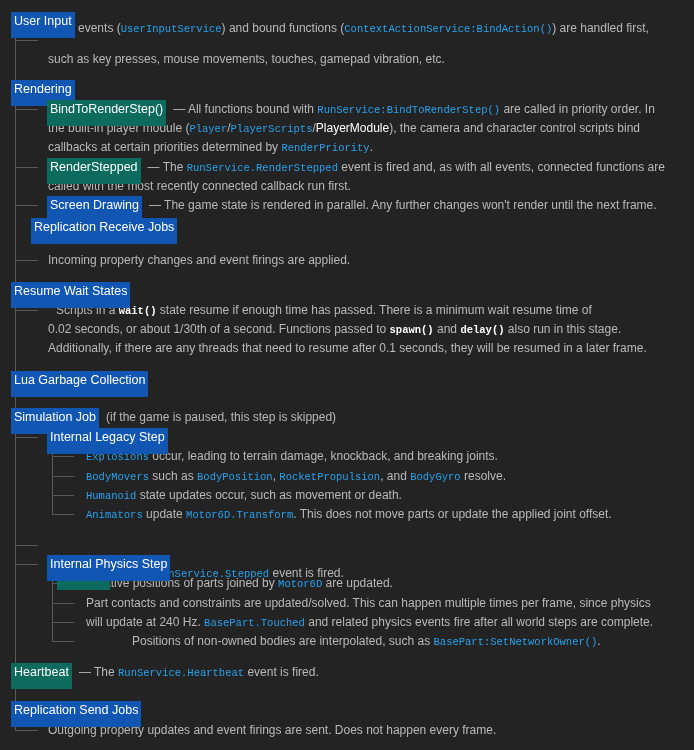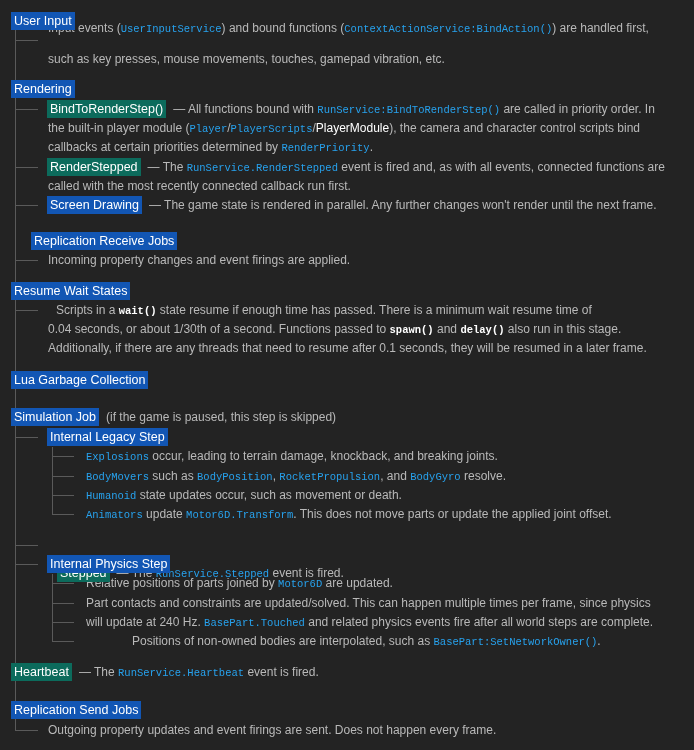--- a/index.html
+++ b/index.html
@@ -1,21 +1,21 @@
 <!DOCTYPE html>
 <html><head>
 <meta charset="utf-8">
 <style>
   html, body { margin:0; padding:0; }
   body {
     width:694px; height:750px; background:#232323; position:relative; overflow:hidden;
     font-family:"Liberation Sans", "DejaVu Sans", sans-serif; font-size:12px; color:#b9b9b9;
   }
   .row { position:absolute; white-space:nowrap; height:18px; line-height:18px; }
-  .lbl { display:inline-block; padding:0 3px; height:18px; line-height:18px; color:#ffffff; font-size:12.5px; position:relative; z-index:2; }
+  .lbl { display:inline-block; padding:0 3px; height:26px; line-height:18px; color:#ffffff; font-size:12.5px; position:relative; z-index:2; }
   .blue { background:#1256b4; }
   .green { background:#0c6b5c; }
   .gap { margin-left:7px; }
   .code { font-family:"Liberation Mono", "DejaVu Sans Mono", monospace; font-size:10.5px; color:#27a2ee; }
   .codew { font-family:"Liberation Mono", "DejaVu Sans Mono", monospace; font-size:10.5px; color:#ffffff; font-weight:bold; }
   .white { color:#ffffff; }
   .vl { position:absolute; width:1px; background:#5a5a5a; z-index:1; }
   .hl { position:absolute; height:1px; background:#5a5a5a; z-index:1; }
 </style>
 </head>
@@ -70,35 +70,35 @@
 <div class="row" style="left:47px; top:158px;">
   <span class="lbl green">RenderStepped</span><span class="gap">— The </span><span class="code">RunService.RenderStepped</span><span> event is fired and, as with all events, connected functions are</span>
 </div>
 <div class="row" style="left:48px; top:177px;">
   <span>called with the most recently connected callback run first.</span>
 </div>
 <div class="row" style="left:47px; top:196px;">
   <span class="lbl blue">Screen Drawing</span><span class="gap">— The game state is rendered in parallel. Any further changes won't render until the next frame.</span>
 </div>
 
-<div class="row" style="left:11px; top:232px;padding-left:20px;">
+<div class="row" style="left:11px; top:218px;padding-left:20px;">
   <span class="lbl blue">Replication Receive Jobs</span>
 </div>
 <div class="row" style="left:48px; top:251px;">
   <span>Incoming property changes and event firings are applied.</span>
 </div>
 
 <div class="row" style="left:11px; top:282px;">
   <span class="lbl blue">Resume Wait States</span>
 </div>
 <div class="row" style="left:56px; top:301px;">
   <span>Scripts in a </span><span class="codew">wait()</span><span> state resume if enough time has passed. There is a minimum wait resume time of</span>
 </div>
 <div class="row" style="left:48px; top:320px;">
-  <span>0.04 seconds, or about 1/30th of a second. Functions passed to </span><span class="codew">spawn()</span><span> and </span><span class="codew">delay()</span><span> also run in this stage.</span>
+  <span>0.02 seconds, or about 1/30th of a second. Functions passed to </span><span class="codew">spawn()</span><span> and </span><span class="codew">delay()</span><span> also run in this stage.</span>
 </div>
 <div class="row" style="left:48px; top:339px;">
   <span>Additionally, if there are any threads that need to resume after 0.1 seconds, they will be resumed in a later frame.</span>
 </div>
 
 <div class="row" style="left:11px; top:371px;">
   <span class="lbl blue">Lua Garbage Collection</span>
 </div>
 
 <div class="row" style="left:11px; top:408px;">

